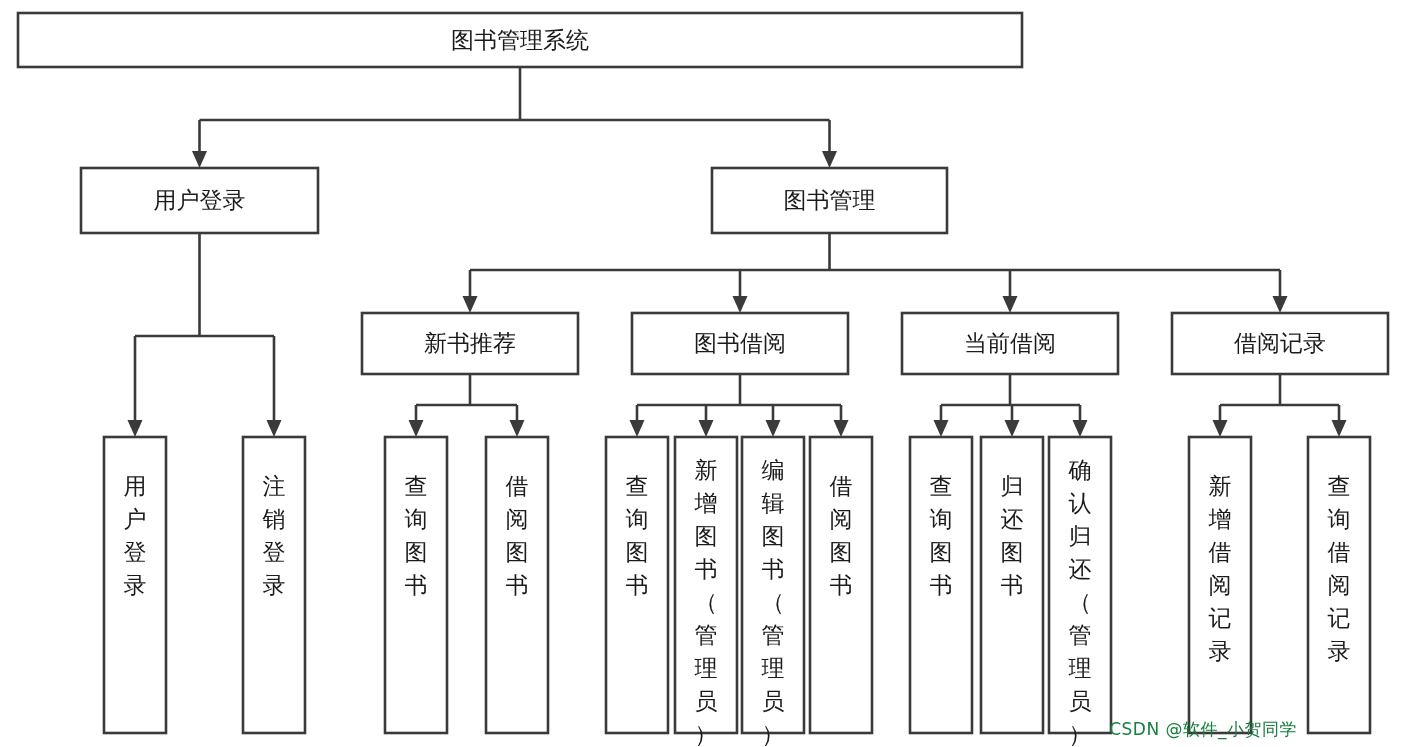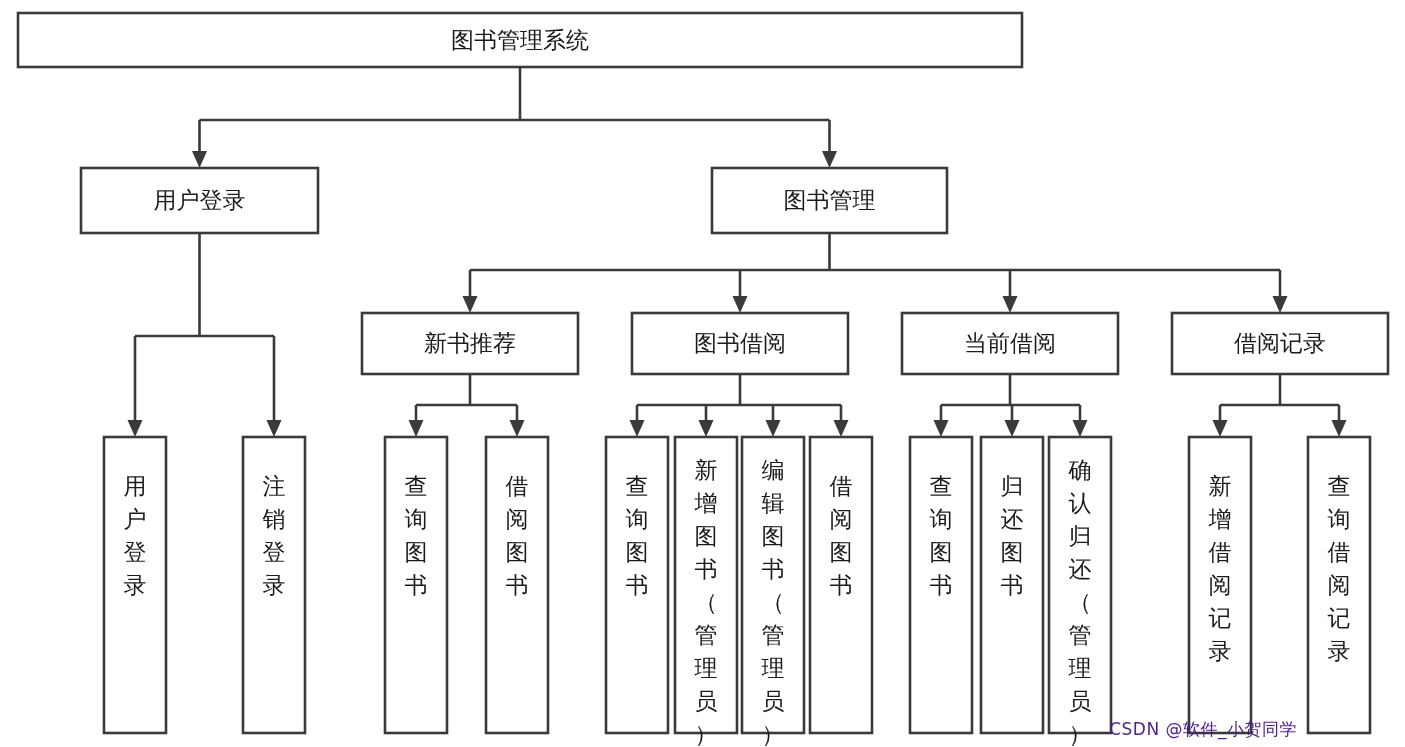--- a/index.html
+++ b/index.html
@@ -56,21 +56,21 @@
     fill: #1b1b1b;
     text-anchor: middle;
     dominant-baseline: middle;
   }
   .watermark {
     position: absolute;
     right: 10px;
     bottom: 6px;
     font-family: "DejaVu Sans", "Liberation Sans", sans-serif;
     font-size: 17px;
-    color: #4c1d95;
+    color: #15803d;
     letter-spacing: 0.5px;
     white-space: nowrap;
     user-select: none;
   }
 </style>
 </head>
 <body>
 
 <div id="diagram-root">
   <svg class="diagram-canvas" viewBox="0 0 1405 747" xmlns="http://www.w3.org/2000/svg">

